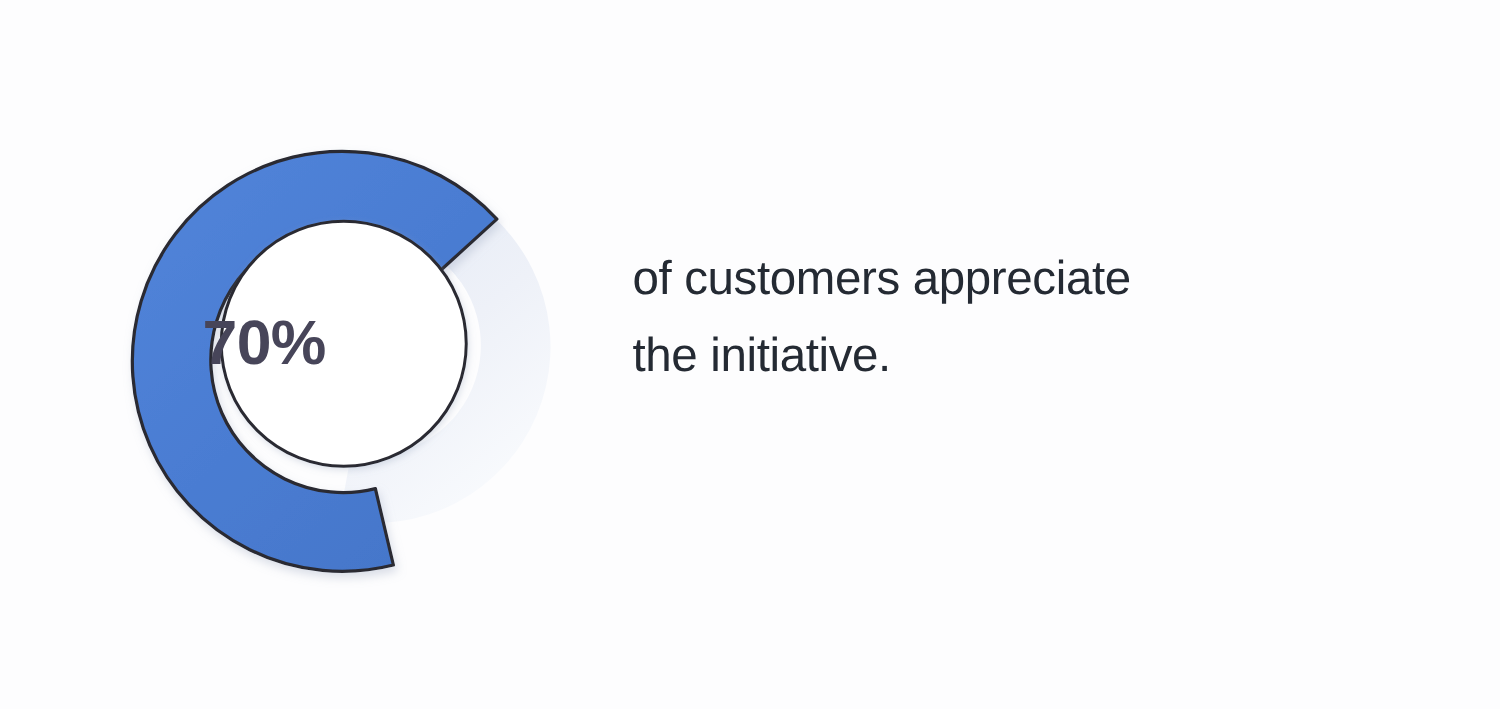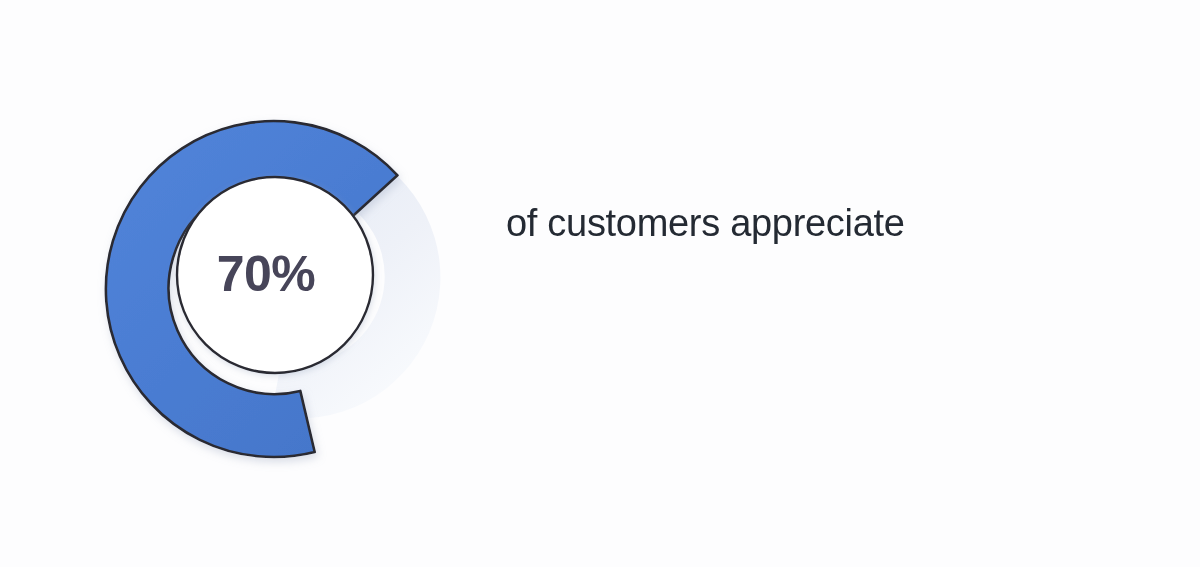--- a/index.html
+++ b/index.html
@@ -32,27 +32,27 @@
   }
   #donut-svg {
     display: block;
     width: 430px;
     height: 430px;
   }
 
   
   #center-value {
     position: absolute;
-    left: 168px;
+    left: 162px;
     top: 176px;
     width: 196px;
     height: 196px;
     display: flex;
     align-items: center;
-    justify-content: center;
+    justify-content: flex-start;
     pointer-events: none;
   }
   #center-value .pct {
     font-family: "Liberation Sans", sans-serif;
     font-size: 50px;
     font-weight: bold;
     letter-spacing: -0.5px;
     color: #474559;
     line-height: 1;
     white-space: nowrap;
@@ -122,15 +122,16 @@
       </g>
     </svg>
   </div>
 
   <div id="center-value">
     <span class="pct">70%</span>
   </div>
 
   <div id="statement">
     <div class="line">of customers appreciate</div>
+    <div class="line">the initiative.</div>
   </div>
 
 </div>
 
 </body></html>

